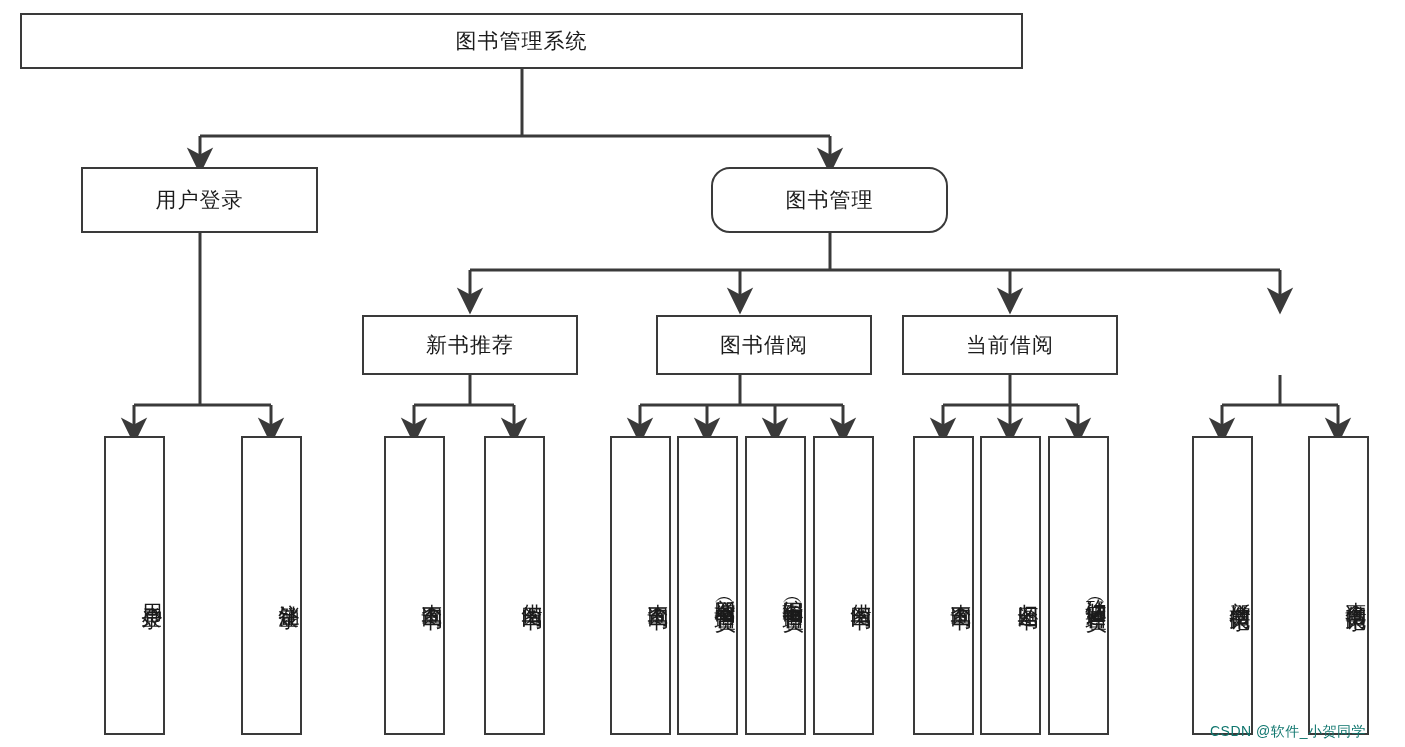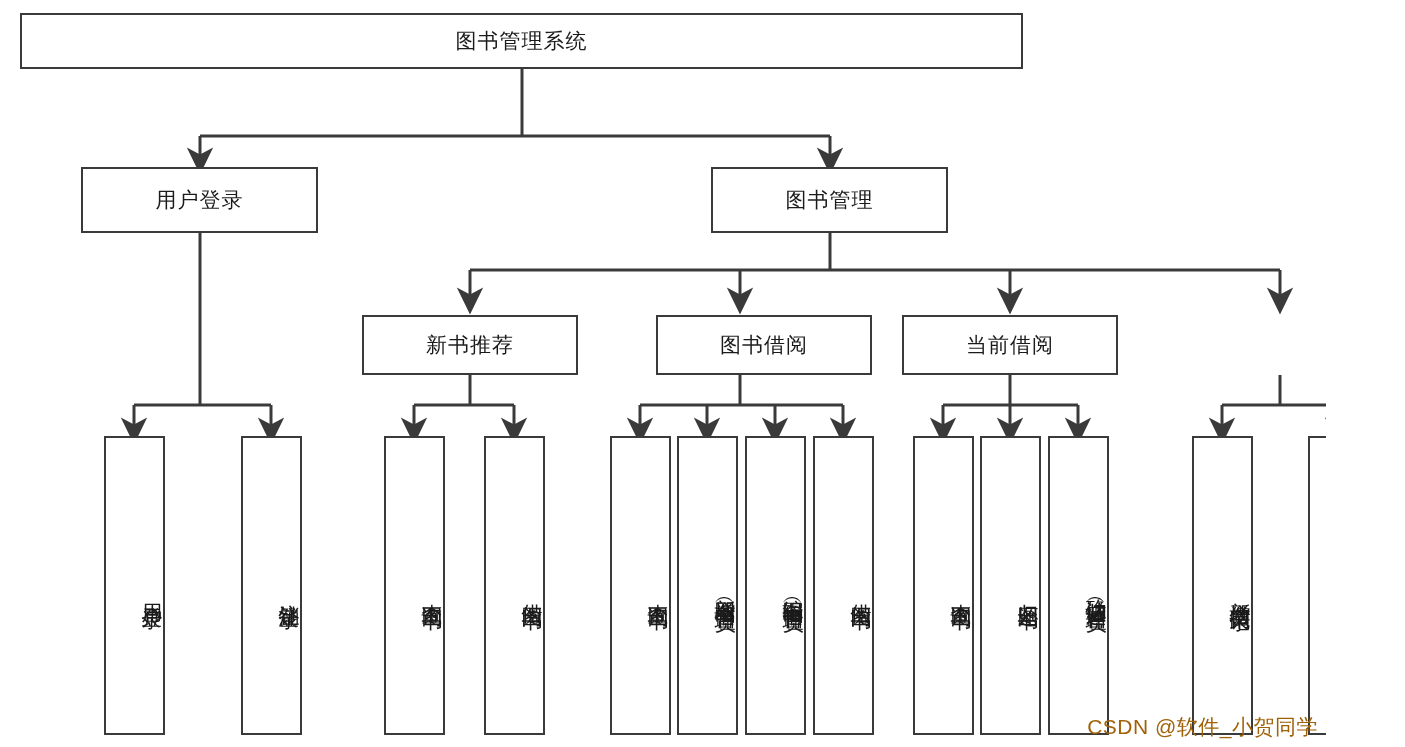--- a/index.html
+++ b/index.html
@@ -9,20 +9,21 @@
   }
   body {
     font-family: "Liberation Sans", "DejaVu Sans", sans-serif;
   }
   #canvas {
     position: relative;
     width: 1326px;
     height: 747px;
     background: #ffffff;
     overflow: hidden;
+    padding-left: 48px;
   }
   #svg-layer {
     position: absolute;
     left: 0;
     top: 0;
     width: 1405px;
     height: 747px;
   }
   .node {
     position: absolute;
@@ -48,22 +49,22 @@
     line-height: 1.05;
     padding-top: 10px;
     align-items: flex-start;
     justify-content: center;
     white-space: nowrap;
   }
   .watermark {
     position: absolute;
     right: 8px;
     bottom: 6px;
-    font-size: 21px;
-    color: #a16207;
+    font-size: 14px;
+    color: #0f766e;
     letter-spacing: 0.5px;
     z-index: 3;
     white-space: nowrap;
   }
 </style>
 </head>
 <body>
 
 <div id="canvas">
 
@@ -118,21 +119,21 @@
     </g>
   </svg>
 
   <div class="node node-h" style="left:20px; top:13px; width:1003px; height:56px;">
     <span>图书管理系统</span>
   </div>
 
   <div class="node node-h" style="left:81px; top:167px; width:237px; height:66px;">
     <span>用户登录</span>
   </div>
-  <div class="node node-h" style="left:711px; top:167px; width:237px; height:66px;">
+  <div class="node node-h" style="left:711px; top:167px; width:237px; height:66px;border-radius:19px;">
     <span>图书管理</span>
   </div>
 
   <div class="node node-h" style="left:362px; top:315px; width:216px; height:60px;">
     <span>新书推荐</span>
   </div>
   <div class="node node-h" style="left:656px; top:315px; width:216px; height:60px;">
     <span>图书借阅</span>
   </div>
   <div class="node node-h" style="left:902px; top:315px; width:216px; height:60px;">

